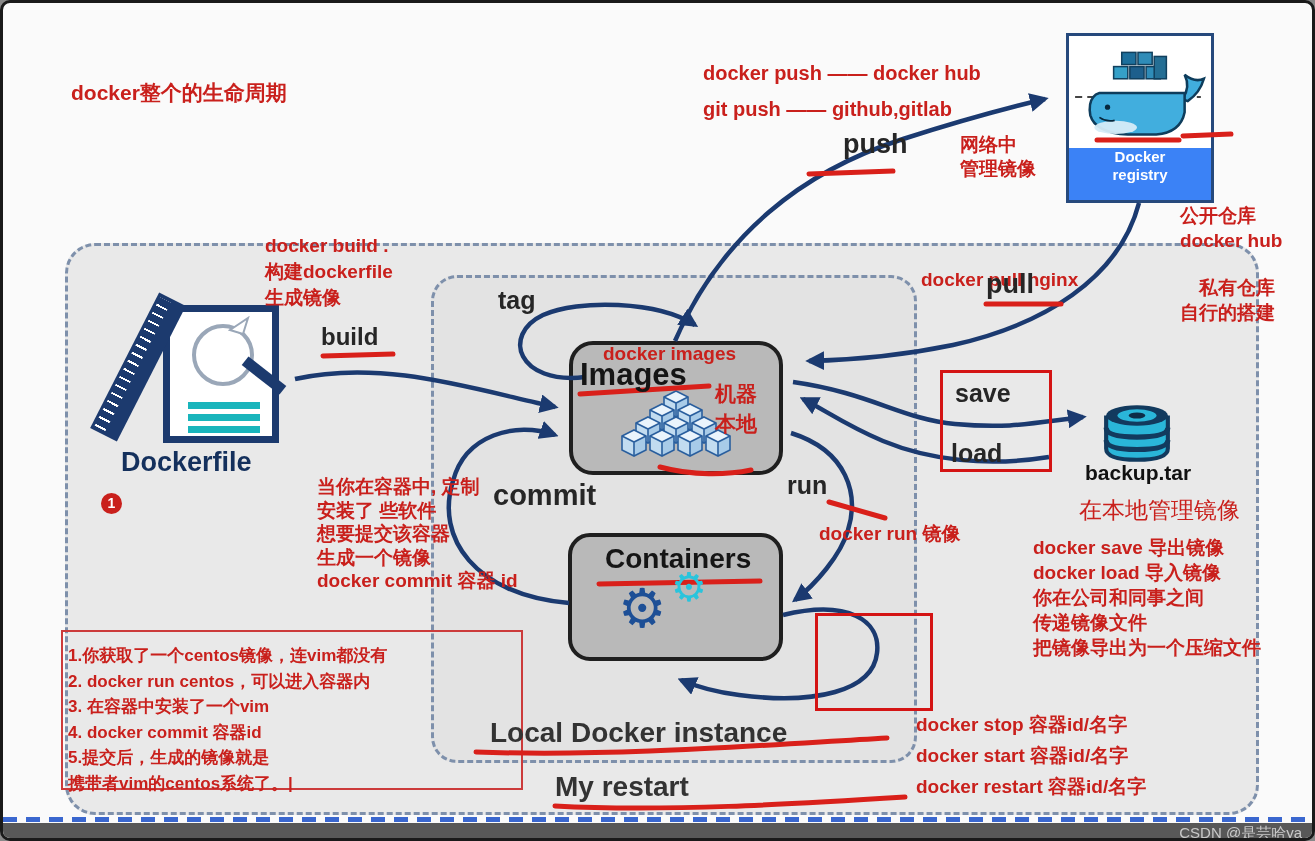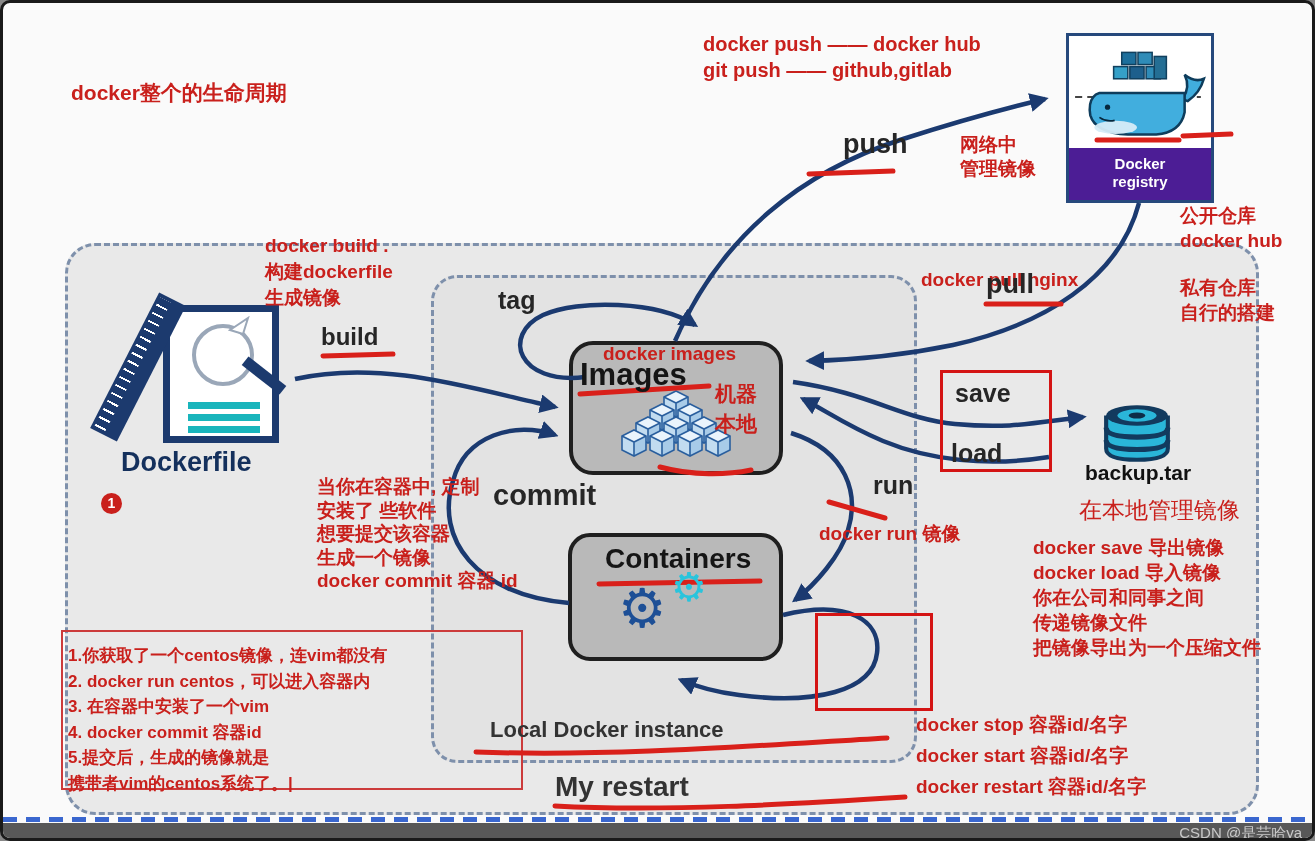--- a/index.html
+++ b/index.html
@@ -77,50 +77,50 @@
       <path d="M 1094 137 L 1176 137"></path>
       <path d="M 1180 133 L 1228 131"></path>
       <path d="M 473 749 C 610 754, 760 742, 884 735"></path>
       <path d="M 552 803 C 660 809, 790 801, 902 794"></path>
       <path d="M 826 499 L 882 515"></path>
     </g>
   </svg>
 
   <div class="txt red" style="left:68px;top:76px;font-size:21px;font-weight:600;">docker整个的生命周期</div>
 
-  <div class="txt red preline" style="left:700px;top:28px;font-size:20px;line-height:26px;font-weight:600;">docker push —— docker hub
+  <div class="txt red preline" style="left:700px;top:52px;font-size:20px;line-height:36px;font-weight:600;">docker push —— docker hub
 git push  —— github,gitlab</div>
 
   <div class="abs" style="left:1063px;top:30px;width:148px;height:170px;background:#fff;border:3px solid #26497c;box-sizing:border-box;z-index:3;">
     <svg width="142" height="114" viewBox="0 0 140 112" style="position:absolute;left:0;top:2px;">
       <g stroke="#11405e" stroke-width="1.5">
         <rect x="52" y="14" width="14" height="12" fill="#1d6f9c"></rect>
         <rect x="68" y="14" width="14" height="12" fill="#2f8cb8"></rect>
         <rect x="44" y="28" width="14" height="12" fill="#35a0c8"></rect>
         <rect x="60" y="28" width="14" height="12" fill="#1d5f8c"></rect>
         <rect x="76" y="28" width="14" height="12" fill="#2f8cb8"></rect>
         <rect x="84" y="18" width="12" height="22" fill="#246e94"></rect>
       </g>
       <path d="M6 58 h22 M34 58 h12 M96 58 h14 M114 58 h16" stroke="#444" stroke-width="2" stroke-dasharray="7 5" fill="none"></path>
       <path d="M112 60 Q120 48 114 36 Q124 44 133 40 Q129 54 117 62 Z" fill="#41aede" stroke="#0e3d5c" stroke-width="2.5"></path>
       <path d="M24 58 Q19 64 21 76 Q26 93 58 95 L86 95 Q110 93 114 73 L114 54 L30 54 Q26 55 24 58 Z" fill="#41aede" stroke="#0e3d5c" stroke-width="2.5"></path>
       <ellipse cx="46" cy="88" rx="21" ry="6.5" fill="#d6ecf7" opacity="0.95"></ellipse>
       <circle cx="38" cy="68" r="2.6" fill="#06283d"></circle>
       <path d="M30 78 q7 5 15 3" stroke="#06283d" stroke-width="1.6" fill="none"></path>
     </svg>
-    <div class="preline" style="position:absolute;bottom:0;left:0;right:0;height:52px;background:#4c1d95;color:#ffffff;font-weight:bold;font-size:15px;line-height:18px;text-align:center;padding-top:7px;box-sizing:border-box;">Docker
+    <div class="preline" style="position:absolute;bottom:0;left:0;right:0;height:52px;background:#3b82f6;color:#ffffff;font-weight:bold;font-size:15px;line-height:18px;text-align:center;box-sizing:border-box;">Docker
 registry</div>
   </div>
 
   <div class="txt red preline" style="left:957px;top:130px;font-size:19px;line-height:24px;font-weight:600;">网络中
 管理镜像</div>
   <div class="txt dark" style="left:840px;top:126px;font-size:27px;font-weight:bold;text-align:center;">push</div>
   <div class="txt red preline" style="left:1177px;top:200px;font-size:19px;line-height:25px;font-weight:600;">公开仓库
 docker hub</div>
-  <div class="txt red preline" style="left:1177px;top:272px;font-size:19px;line-height:25px;font-weight:600;">私有仓库
+  <div class="txt red preline" style="left:1177px;top:272px;font-size:19px;line-height:25px;font-weight:600;text-align:right;">私有仓库
 自行的搭建</div>
   <div class="txt red" style="left:918px;top:254px;font-size:19px;font-weight:600;margin-top:12px;">docker pull nginx</div>
   <div class="txt dark" style="left:983px;top:266px;font-size:27px;font-weight:bold;">pull</div>
 
   <div class="txt red preline" style="left:262px;top:230px;font-size:19px;line-height:26px;font-weight:600;">docker build .
 构建dockerfile
 生成镜像</div>
   <div class="txt dark" style="left:318px;top:320px;font-size:24px;font-weight:bold;">build</div>
 
   <div class="abs" style="left:112px;top:288px;width:190px;height:160px;z-index:3;">
@@ -174,21 +174,21 @@
 安装了 些软件
 想要提交该容器
 生成一个镜像
 docker commit 容器 id</div>
 
   <div class="node-box" style="left:565px;top:530px;width:215px;height:128px;border-radius:22px;"></div>
   <div class="txt" style="left:590px;top:540px;font-size:28px;font-weight:bold;color:#151515;margin-left:12px;">Containers</div>
   <span class="txt" style="left:615px;top:578px;font-size:54px;line-height:54px;color:#1d4f96;">⚙</span>
   <span class="txt" style="left:668px;top:564px;font-size:40px;line-height:40px;color:#29c4dc;">⚙</span>
 
-  <div class="txt dark" style="left:870px;top:468px;font-size:25px;font-weight:bold;">run</div>
+  <div class="txt dark" style="left:784px;top:468px;font-size:25px;font-weight:bold;">run</div>
   <div class="txt red" style="left:816px;top:518px;font-size:19px;font-weight:600;">docker run 镜像</div>
 
   <div class="red-frame" style="left:937px;top:367px;width:112px;height:102px;"></div>
   <div class="txt dark" style="left:952px;top:376px;font-size:25px;font-weight:bold;">save</div>
   <div class="txt dark" style="left:948px;top:436px;font-size:25px;font-weight:bold;">load</div>
 
   <svg class="abs" style="left:1098px;top:400px;z-index:5" width="72" height="60" viewBox="0 0 70 58">
     <path d="M5 12 V44 Q5 55 35 55 Q65 55 65 44 V12" fill="#2ab6d9" stroke="#123a5e" stroke-width="4"></path>
     <path d="M5 24 Q5 33 35 33 Q65 33 65 24" fill="none" stroke="#123a5e" stroke-width="5"></path>
     <path d="M5 36 Q5 45 35 45 Q65 45 65 36" fill="none" stroke="#123a5e" stroke-width="5"></path>
@@ -210,21 +210,21 @@
 docker restart  容器id/名字</div>
 
   <div class="abs" style="left:58px;top:627px;width:462px;height:160px;border:2px solid #cc3b3b;box-sizing:border-box;z-index:5;"></div>
   <div class="txt red preline" style="left:65px;top:640px;font-size:17px;line-height:25.5px;font-weight:600;">1.你获取了一个centos镜像，连vim都没有
 2. docker run centos，可以进入容器内
 3. 在容器中安装了一个vim
 4. docker commit 容器id
 5.提交后，生成的镜像就是
 携带者vim的centos系统了。|</div>
 
-  <div class="txt" style="left:487px;top:714px;font-size:22px;font-weight:600;color:#333;">Local Docker instance</div>
+  <div class="txt" style="left:487px;top:714px;font-size:28px;font-weight:600;color:#333;">Local Docker instance</div>
   <div class="txt" style="left:552px;top:768px;font-size:28px;font-weight:600;color:#333;">My restart</div>
 
   <div class="bluedash"></div>
   <div class="graybar">
     <div style="position:absolute;right:16px;top:1px;font-size:15px;color:#c9c9c9;">CSDN @是芸哈ya</div>
   </div>
 
 </div>
 
 </body></html>

